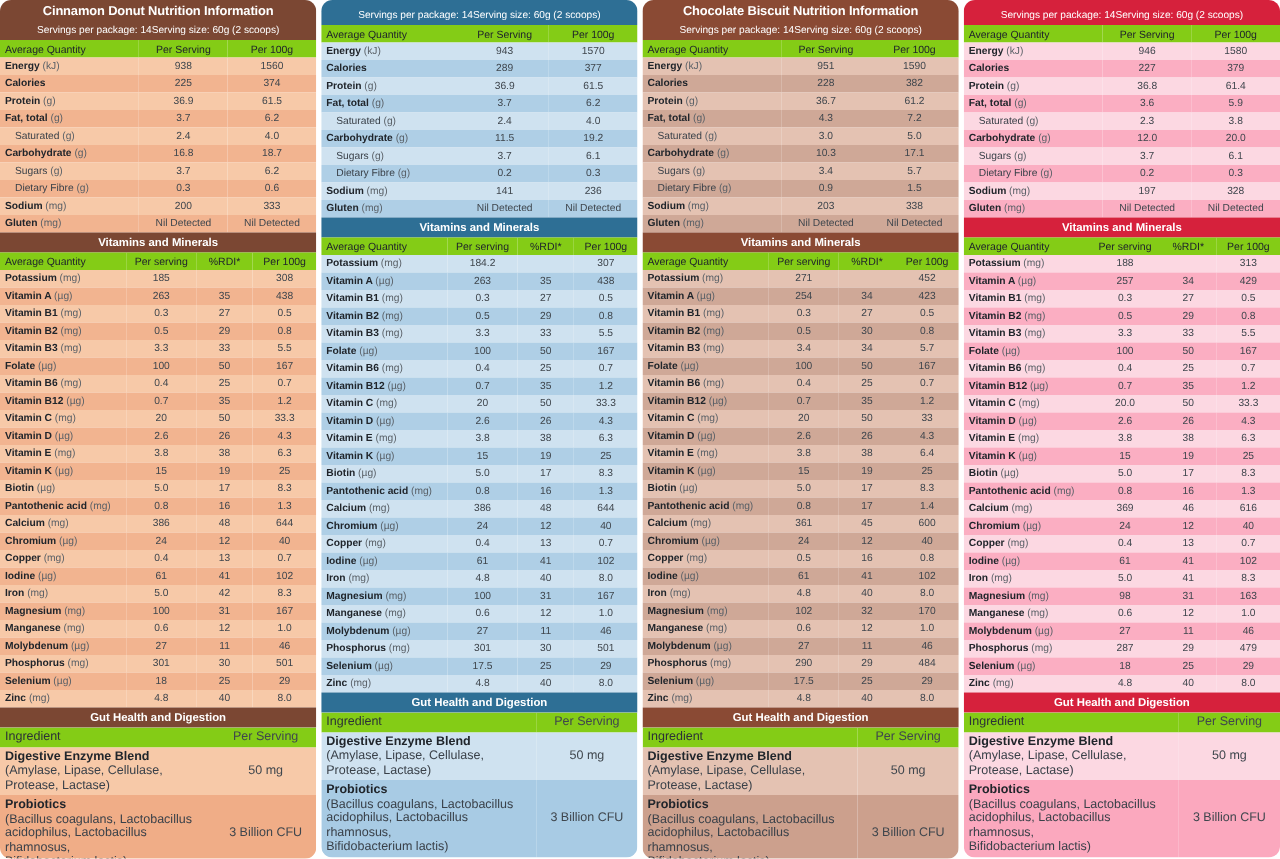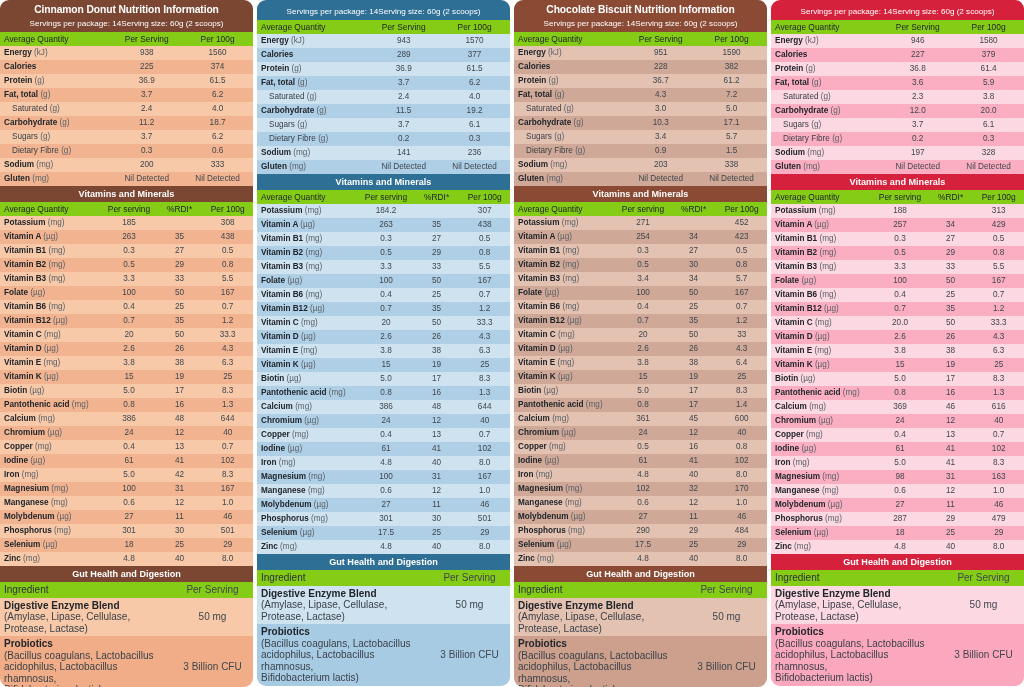--- a/index.html
+++ b/index.html
@@ -136,21 +136,21 @@
             <td class="val">3.7</td>
             <td class="val">6.2</td>
           </tr>
           <tr style="background:#F7C9A8">
             <td class="nm indent">Saturated <span class="u">(g)</span></td>
             <td class="val">2.4</td>
             <td class="val">4.0</td>
           </tr>
           <tr style="background:#F2B490">
             <td class="nm">Carbohydrate <span class="u">(g)</span></td>
-            <td class="val">11.2</td>
+            <td class="val">16.8</td>
             <td class="val">18.7</td>
           </tr>
           <tr style="background:#F7C9A8">
             <td class="nm indent">Sugars <span class="u">(g)</span></td>
             <td class="val">3.7</td>
             <td class="val">6.2</td>
           </tr>
           <tr style="background:#F2B490">
             <td class="nm indent">Dietary Fibre <span class="u">(g)</span></td>
             <td class="val">0.3</td>

